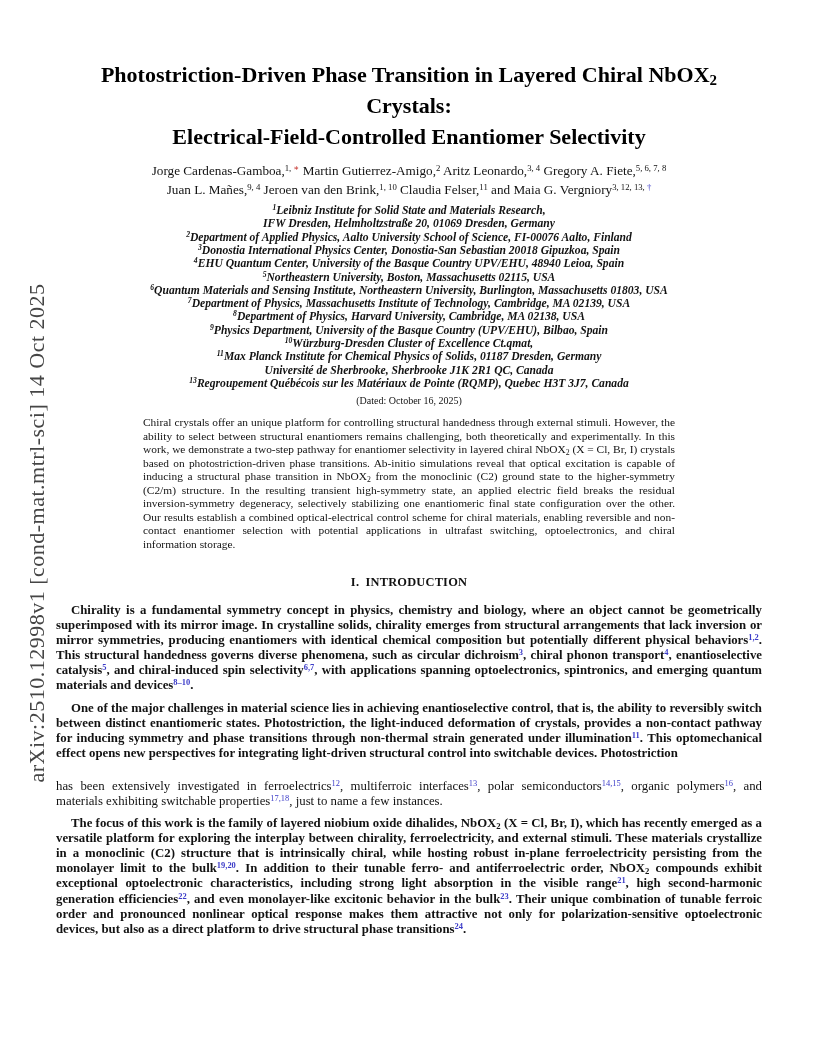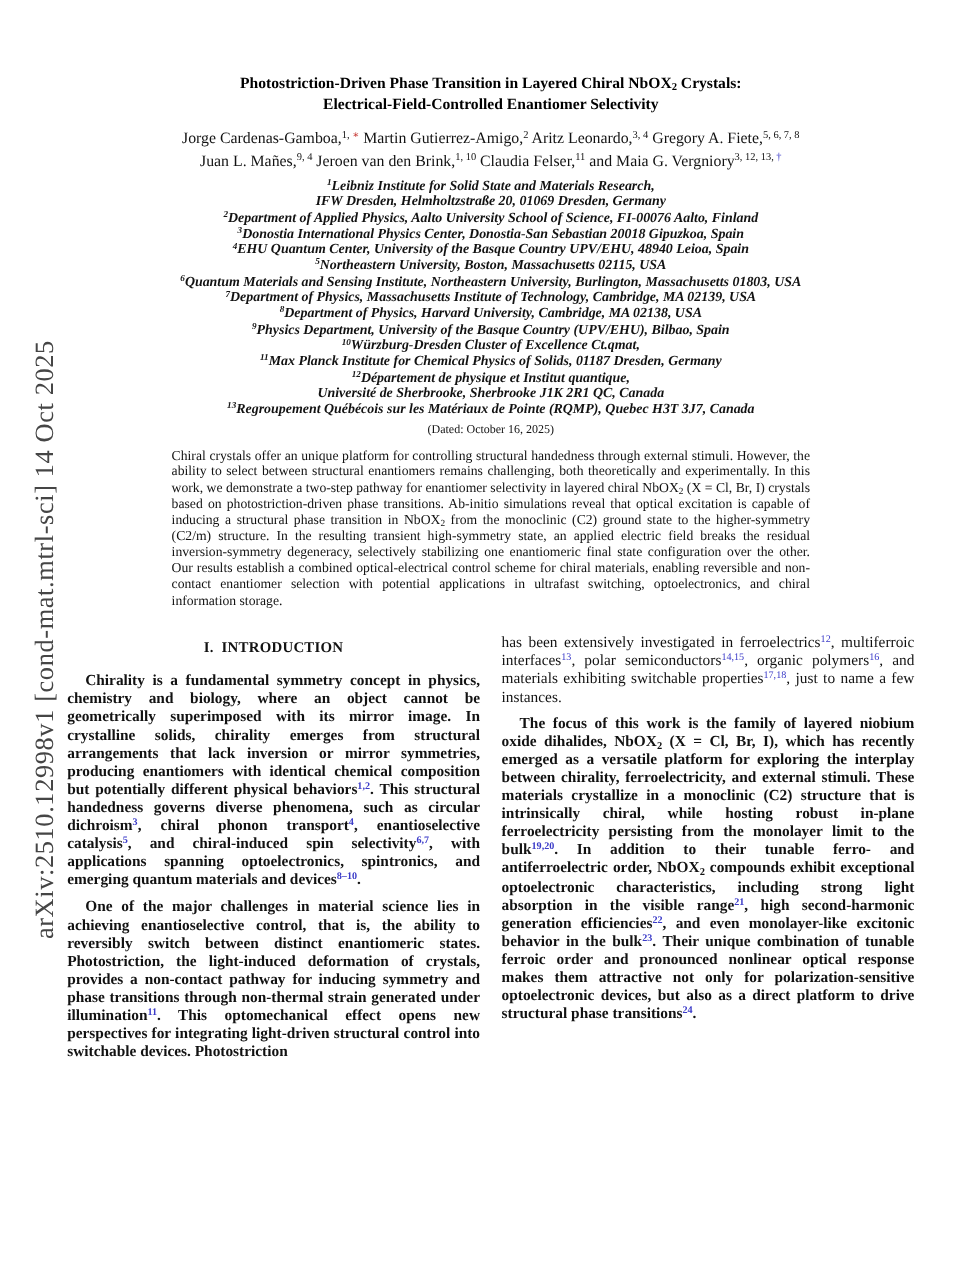--- a/index.html
+++ b/index.html
@@ -13,27 +13,27 @@
   }
   .page { position:absolute; inset:0; background:#fff; }
   .arxiv-banner {
     position:absolute; left:37px; top:533px;
     transform:translate(-50%,-50%) rotate(-90deg);
     white-space:nowrap;
     font-size:22px; letter-spacing:0.5px;
     color:var(--banner,#454545);
   }
   .content { position:absolute; left:56px; top:60px; width:706px; }
-  .title { text-align:center; font-size:13px; font-weight:bold; line-height:1.4; color:#000; }
+  .title { text-align:center; font-size:22px; font-weight:bold; line-height:1.4; color:#000; }
   .authors { text-align:center; margin-top:10px; font-size:13.2px; line-height:1.42; }
   .affiliations { text-align:center; margin-top:4px; font-style:italic; font-size:11.6px; line-height:1.15;font-weight:bold; }
   .affil-line { white-space:nowrap; }
   .dated { text-align:center; margin-top:5px; font-size:10px; }
   .abstract { width:532px; margin:10px auto 0; text-align:justify; font-size:11.4px; line-height:1.18; }
-  .columns { display:flex; gap:18px; margin-top:20px; }
+  .columns { display:flex; gap:18px; margin-top:20px;flex-direction:column; }
   .col { flex:1; min-width:0; }
   .section-heading { text-align:center; font-size:12.4px; font-weight:bold; margin:4px 0 13px; letter-spacing:0.2px; }
   .para { font-size:12.8px; line-height:1.18; text-align:justify; }
   .para.indent { text-indent:15px;font-weight:bold; }
   .para + .para { margin-top:7px; }
   .rt-sup, .rt-supl, .rt-supr { font-size:0.66em; vertical-align:0.5em; line-height:0; }
   .rt-supl { color:var(--link,#3b3bc8); }
   .rt-supr { color:var(--star,#c4302b); }
   .rt-sub { font-size:0.68em; vertical-align:-0.22em; line-height:0; }
   .rt-i { }
@@ -63,21 +63,20 @@
       <div class="affil-line"><span class="rt-sup">2</span><span>Department of Applied Physics, Aalto University School of Science, FI-00076 Aalto, Finland</span></div>
       <div class="affil-line"><span class="rt-sup">3</span><span>Donostia International Physics Center, Donostia-San Sebastian 20018 Gipuzkoa, Spain</span></div>
       <div class="affil-line"><span class="rt-sup">4</span><span>EHU Quantum Center, University of the Basque Country UPV/EHU, 48940 Leioa, Spain</span></div>
       <div class="affil-line"><span class="rt-sup">5</span><span>Northeastern University, Boston, Massachusetts 02115, USA</span></div>
       <div class="affil-line"><span class="rt-sup">6</span><span>Quantum Materials and Sensing Institute, Northeastern University, Burlington, Massachusetts 01803, USA</span></div>
       <div class="affil-line"><span class="rt-sup">7</span><span>Department of Physics, Massachusetts Institute of Technology, Cambridge, MA 02139, USA</span></div>
       <div class="affil-line"><span class="rt-sup">8</span><span>Department of Physics, Harvard University, Cambridge, MA 02138, USA</span></div>
       <div class="affil-line"><span class="rt-sup">9</span><span>Physics Department, University of the Basque Country (UPV/EHU), Bilbao, Spain</span></div>
       <div class="affil-line"><span class="rt-sup">10</span><span>Würzburg-Dresden Cluster of Excellence Ct.qmat,</span></div>
       <div class="affil-line"><span class="rt-sup">11</span><span>Max Planck Institute for Chemical Physics of Solids, 01187 Dresden, Germany</span></div>
-      <div class="affil-line"><span class="rt-sup">12</span><span>Département de physique et Institut quantique,</span></div>
       <div class="affil-line"><span>Université de Sherbrooke, Sherbrooke J1K 2R1 QC, Canada</span></div>
       <div class="affil-line"><span class="rt-sup">13</span><span>Regroupement Québécois sur les Matériaux de Pointe (RQMP), Quebec H3T 3J7, Canada</span></div>
     </div>
 
     <div class="dated">(Dated: October 16, 2025)</div>
 
     <div class="abstract"><span>Chiral crystals offer an unique platform for controlling structural handedness through external stimuli. However, the ability to select between structural enantiomers remains challenging, both theoretically and experimentally. In this work, we demonstrate a two-step pathway for enantiomer selectivity in layered chiral NbOX</span><span class="rt-sub">2</span><span> (X = Cl, Br, I) crystals based on photostriction-driven phase transitions. </span><span class="rt-i">Ab-initio</span><span> simulations reveal that optical excitation is capable of inducing a structural phase transition in NbOX</span><span class="rt-sub">2</span><span> from the monoclinic (</span><span class="rt-i">C</span><span>2) ground state to the higher-symmetry (</span><span class="rt-i">C</span><span>2</span><span class="rt-i">/m</span><span>) structure. In the resulting transient high-symmetry state, an applied electric field breaks the residual inversion-symmetry degeneracy, selectively stabilizing one enantiomeric final state configuration over the other. Our results establish a combined optical-electrical control scheme for chiral materials, enabling reversible and non-contact enantiomer selection with potential applications in ultrafast switching, optoelectronics, and chiral information storage.</span></div>
 
     <div class="columns">
       <div class="col">

